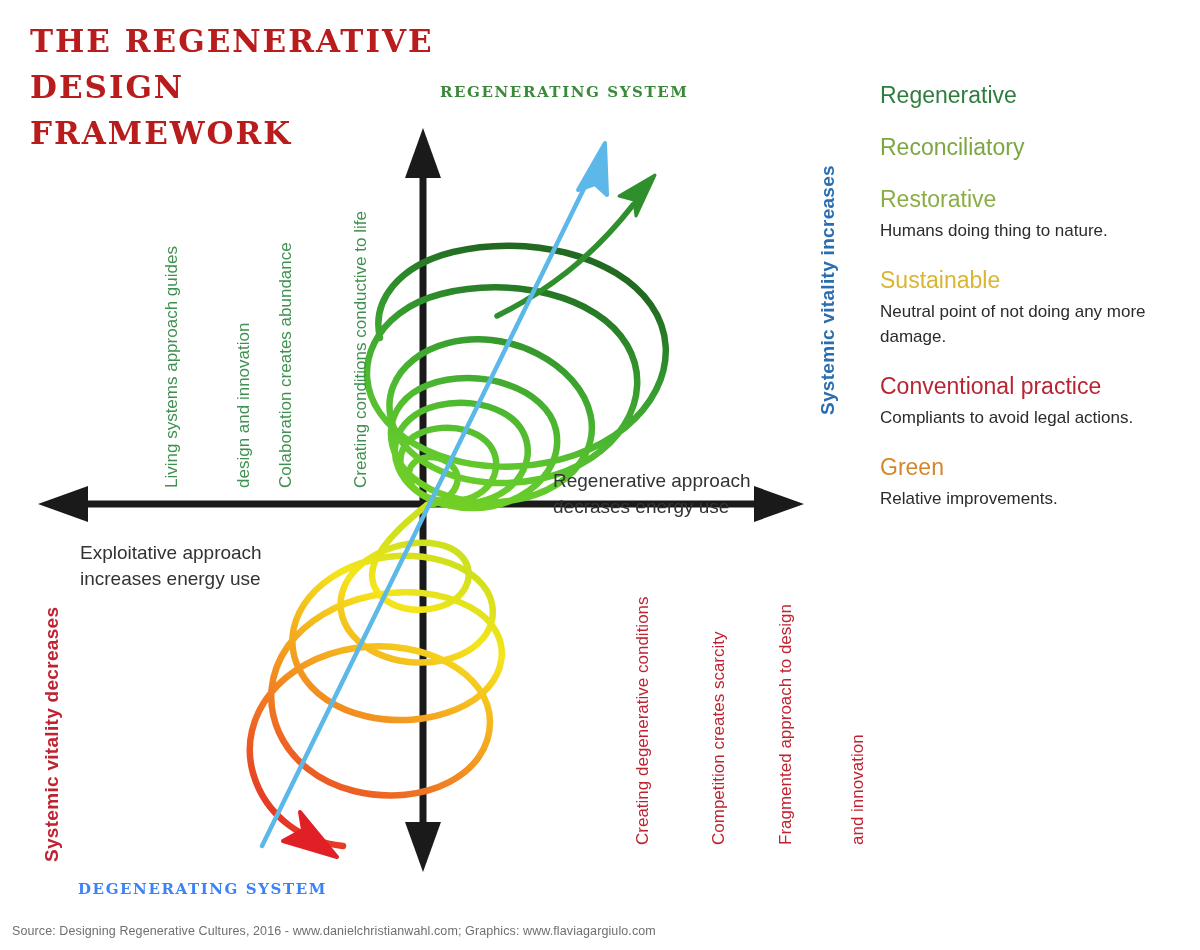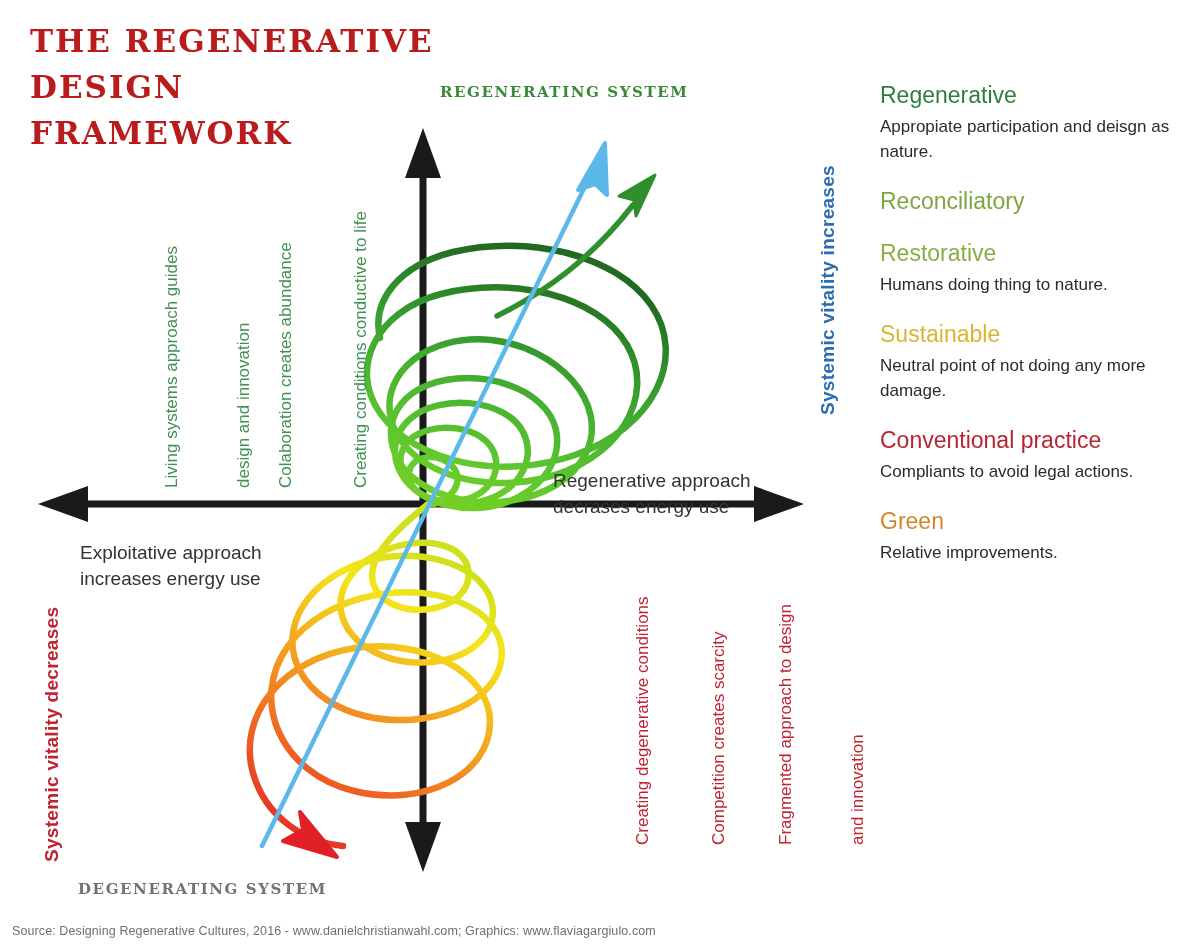--- a/index.html
+++ b/index.html
@@ -231,21 +231,21 @@
     <polygon points="337,857 283,841 303,830 300,812" fill="#e01f26" stroke="#e01f26" stroke-width="4" stroke-linejoin="round"></polygon>
 
     <g stroke="#5bb8e8" stroke-width="4.5" stroke-linecap="round" fill="none">
       <line x1="262" y1="846" x2="594" y2="168"></line>
     </g>
     <polygon points="605,143 578,190 595,184 607,195" fill="#5bb8e8" stroke="#5bb8e8" stroke-width="4" stroke-linejoin="round"></polygon>
   </svg>
 </div>
 
 <div class="sys-label" id="label-regenerating-system" style="color: rgb(58, 138, 58);">REGENERATING SYSTEM</div>
-<div class="sys-label" id="label-degenerating-system" style="color: #737373;">DEGENERATING SYSTEM</div>
+<div class="sys-label" id="label-degenerating-system" style="color: #3b82f6;">DEGENERATING SYSTEM</div>
 
 <div class="axis-caption" id="caption-exploitative">Exploitative approach
 increases energy use</div>
 <div class="axis-caption" id="caption-regenerative">Regenerative approach
 decrases energy use</div>
 
 <div class="vlabel green two-line" id="vl-living" style="color: rgb(63, 144, 80);">
   <span class="line">Living systems approach guides</span>
   <span class="line">design and innovation</span>
 </div>
@@ -267,21 +267,20 @@
   <span class="line">and innovation</span>
 </div>
 
 <div class="vlabel axis-blue" id="vl-vitality-inc" style="color: rgb(42, 109, 176);">Systemic vitality increases</div>
 <div class="vlabel axis-red" id="vl-vitality-dec" style="color: rgb(191, 34, 48);">Systemic vitality decreases</div>
 
 <div id="legend">
 
   <div class="legend-item">
     <div class="legend-term" style="color: rgb(47, 125, 62);">Regenerative</div>
-    <div class="legend-desc">Appropiate participation and deisgn as nature.</div>
   </div>
 
   <div class="legend-item">
     <div class="legend-term" style="color: rgb(124, 167, 63);">Reconciliatory</div>
   </div>
 
   <div class="legend-item">
     <div class="legend-term" style="color: rgb(138, 173, 69);">Restorative</div>
     <div class="legend-desc">Humans doing thing to nature.</div>
   </div>

